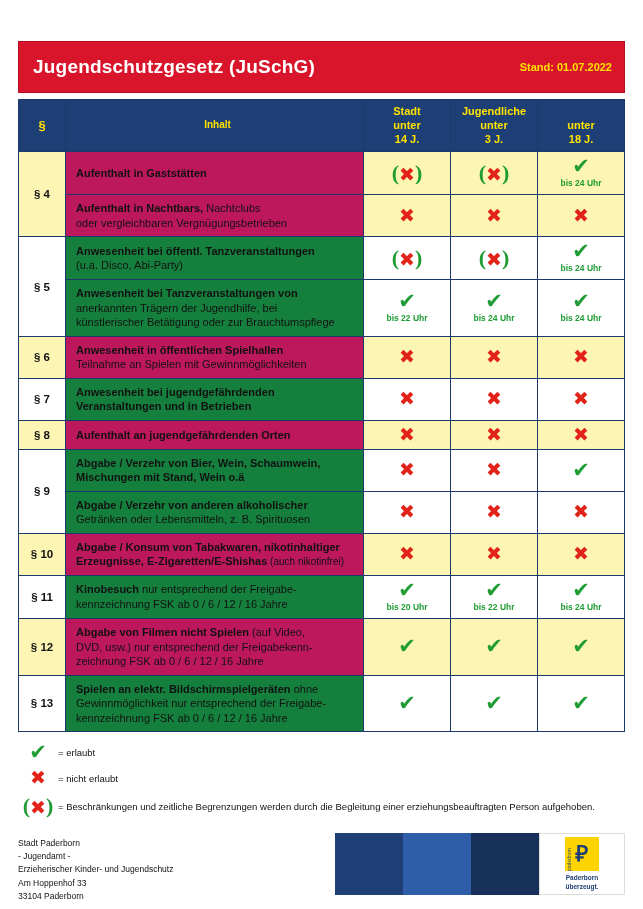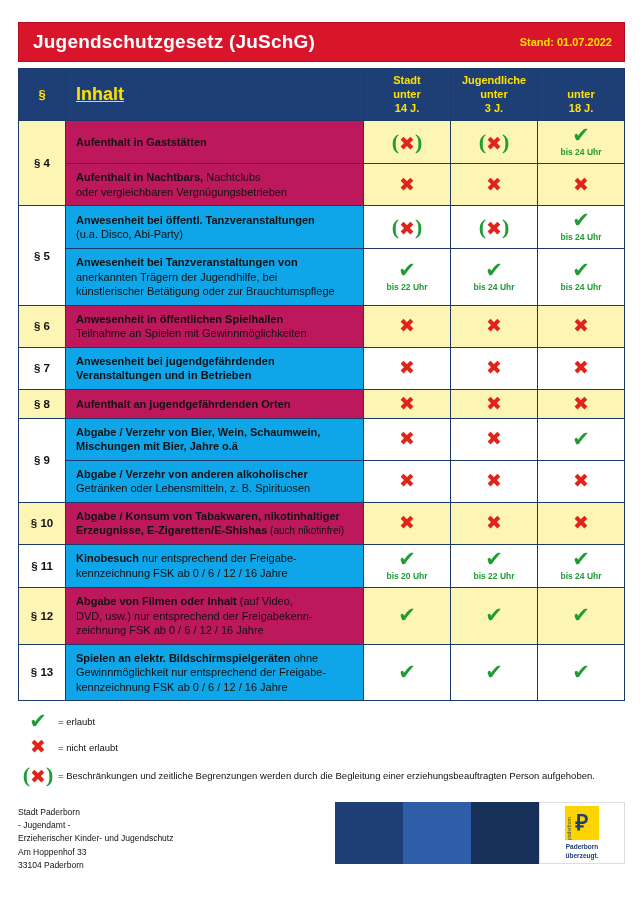--- a/index.html
+++ b/index.html
@@ -19,27 +19,28 @@
     width: 643px;
     height: 909px;
     box-sizing: border-box;
     padding: 22px 18px 10px 18px;
     position: relative;
   }
 
   
   .header {
     background: #d8152a;
-    height: 40px;
+    height: 52px;
     display: flex;
     align-items: center;
     justify-content: space-between;
     padding: 0 12px 0 14px;
     box-sizing: border-box;
     border: 1px solid #b01020;
+    margin-top: 19px;
   }
   .header-title {
     color: #ffffff;
     font-size: 19px;
     font-weight: bold;
     letter-spacing: 0.2px;
   }
   .header-date {
     color: #ffe100;
     font-size: 11px;
@@ -65,24 +66,23 @@
     padding: 5px 4px;
     text-align: center;
     line-height: 1.25;
   }
   th.h-para {
     width: 38px;
     text-align: center;
     font-size: 13px;
   }
   th.h-inhalt {
-    text-align: left;
+    text-align: center;
     padding-left: 10px;
-    font-size: 18px;
-    text-decoration: underline;
+    font-size: 10px;
   }
   th.h-col { width: 78px; }
   .hdr-group {
     display: block;
   }
   .hdr-sub {
     display: block;
     font-weight: bold;
   }
 
@@ -96,21 +96,21 @@
     white-space: nowrap;
   }
   td.para.white { background: #ffffff; }
 
   td.inhalt {
     padding: 6px 8px 6px 10px;
     font-size: 11px;
     line-height: 1.32;
     background: #be185d;
   }
-  td.inhalt.white { background: #0ea5e9; }
+  td.inhalt.white { background: #15803d; }
   td.mark {
     width: 78px;
     text-align: center;
     background: #fdf5b4;
     padding: 4px 2px;
   }
   td.mark.white { background: #ffffff; }
 
   .t-bold { font-weight: bold; }
   .t-small { font-size: 10px; }
@@ -317,21 +317,21 @@
         </tr>
         <tr>
           <td class="para">§ 8</td>
           <td class="inhalt"><span class="t-bold">Aufenthalt an jugendgefährdenden Orten</span></td>
           <td class="mark"><span class="symwrap"><span class="sym cross">✖</span></span></td>
           <td class="mark"><span class="symwrap"><span class="sym cross">✖</span></span></td>
           <td class="mark"><span class="symwrap"><span class="sym cross">✖</span></span></td>
         </tr>
         <tr>
           <td class="para white" rowspan="2">§ 9</td>
-          <td class="inhalt white"><span class="t-bold">Abgabe / Verzehr von Bier, Wein, Schaumwein,</span><br><span class="t-bold">Mischungen mit Bier, Jahre o.ä</span></td>
+          <td class="inhalt white"><span class="t-bold">Abgabe / Verzehr von Bier, Wein, Schaumwein,</span><br><span class="t-bold">Mischungen mit Stand, Wein o.ä</span></td>
           <td class="mark white"><span class="symwrap"><span class="sym cross">✖</span></span></td>
           <td class="mark white"><span class="symwrap"><span class="sym cross">✖</span></span></td>
           <td class="mark white"><span class="symwrap"><span class="sym check">✔</span></span></td>
         </tr>
         <tr>
           <td class="inhalt white"><span class="t-bold">Abgabe / Verzehr von anderen alkoholischer</span><br><span class="">Getränken oder Lebensmitteln, z. B. Spirituosen</span></td>
           <td class="mark white"><span class="symwrap"><span class="sym cross">✖</span></span></td>
           <td class="mark white"><span class="symwrap"><span class="sym cross">✖</span></span></td>
           <td class="mark white"><span class="symwrap"><span class="sym cross">✖</span></span></td>
         </tr>
@@ -344,21 +344,21 @@
         </tr>
         <tr>
           <td class="para white">§ 11</td>
           <td class="inhalt white"><span class="t-bold">Kinobesuch</span><span> nur entsprechend der Freigabe-</span><br><span class="">kennzeichnung FSK ab 0 / 6 / 12 / 16 Jahre</span></td>
           <td class="mark white"><span class="symwrap"><span class="sym check">✔</span><span class="note">bis 20 Uhr</span></span></td>
           <td class="mark white"><span class="symwrap"><span class="sym check">✔</span><span class="note">bis 22 Uhr</span></span></td>
           <td class="mark white"><span class="symwrap"><span class="sym check">✔</span><span class="note">bis 24 Uhr</span></span></td>
         </tr>
         <tr>
           <td class="para">§ 12</td>
-          <td class="inhalt"><span class="t-bold">Abgabe von Filmen oder Inhalt</span><span> (auf Video,</span><br><span class="">DVD, usw.) nur entsprechend der Freigabekenn-</span><br><span>zeichnung FSK ab 0 / 6 / 12 / 16 Jahre</span></td>
+          <td class="inhalt"><span class="t-bold">Abgabe von Filmen nicht Spielen</span><span> (auf Video,</span><br><span class="">DVD, usw.) nur entsprechend der Freigabekenn-</span><br><span>zeichnung FSK ab 0 / 6 / 12 / 16 Jahre</span></td>
           <td class="mark"><span class="symwrap"><span class="sym check">✔</span></span></td>
           <td class="mark"><span class="symwrap"><span class="sym check">✔</span></span></td>
           <td class="mark"><span class="symwrap"><span class="sym check">✔</span></span></td>
         </tr>
         <tr>
           <td class="para white">§ 13</td>
           <td class="inhalt white"><span class="t-bold">Spielen an elektr. Bildschirmspielgeräten</span><span> ohne</span><br><span class="">Gewinnmöglichkeit nur entsprechend der Freigabe-</span><br><span>kennzeichnung FSK ab 0 / 6 / 12 / 16 Jahre</span></td>
           <td class="mark white"><span class="symwrap"><span class="sym check">✔</span></span></td>
           <td class="mark white"><span class="symwrap"><span class="sym check">✔</span></span></td>
           <td class="mark white"><span class="symwrap"><span class="sym check">✔</span></span></td>

